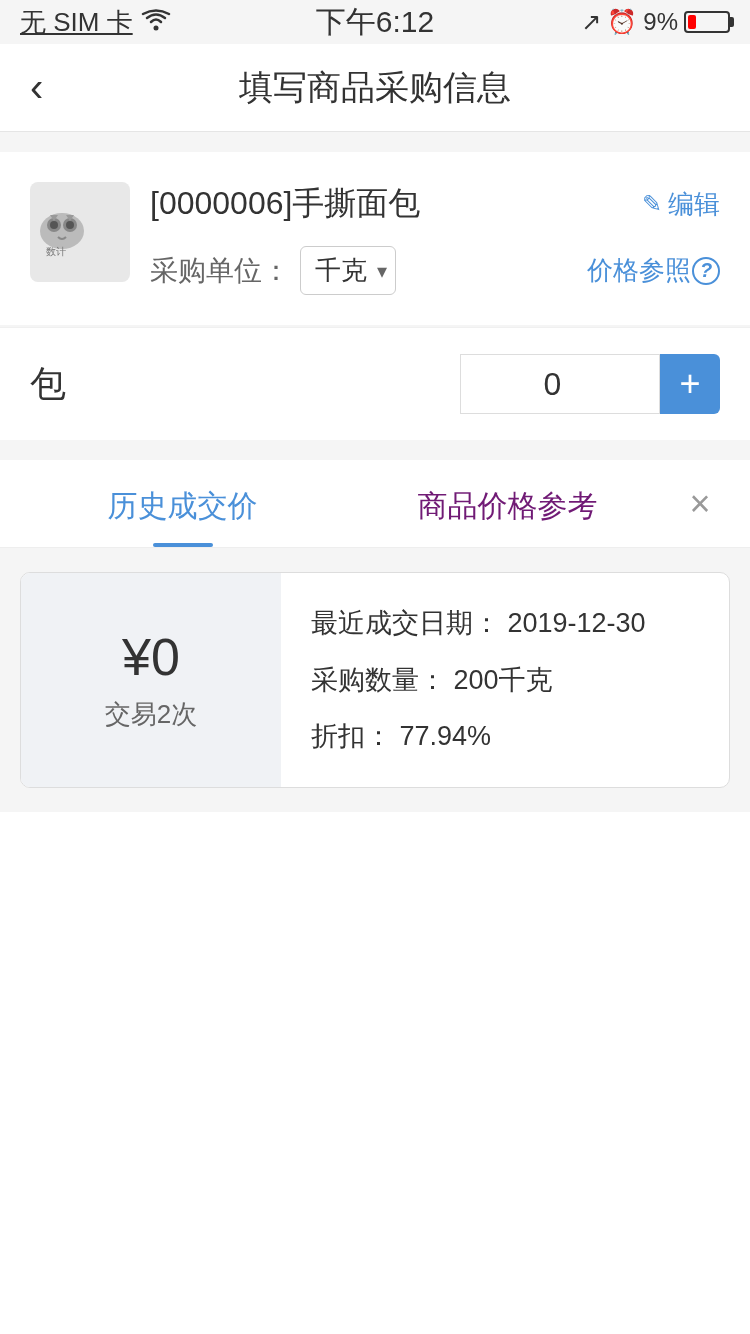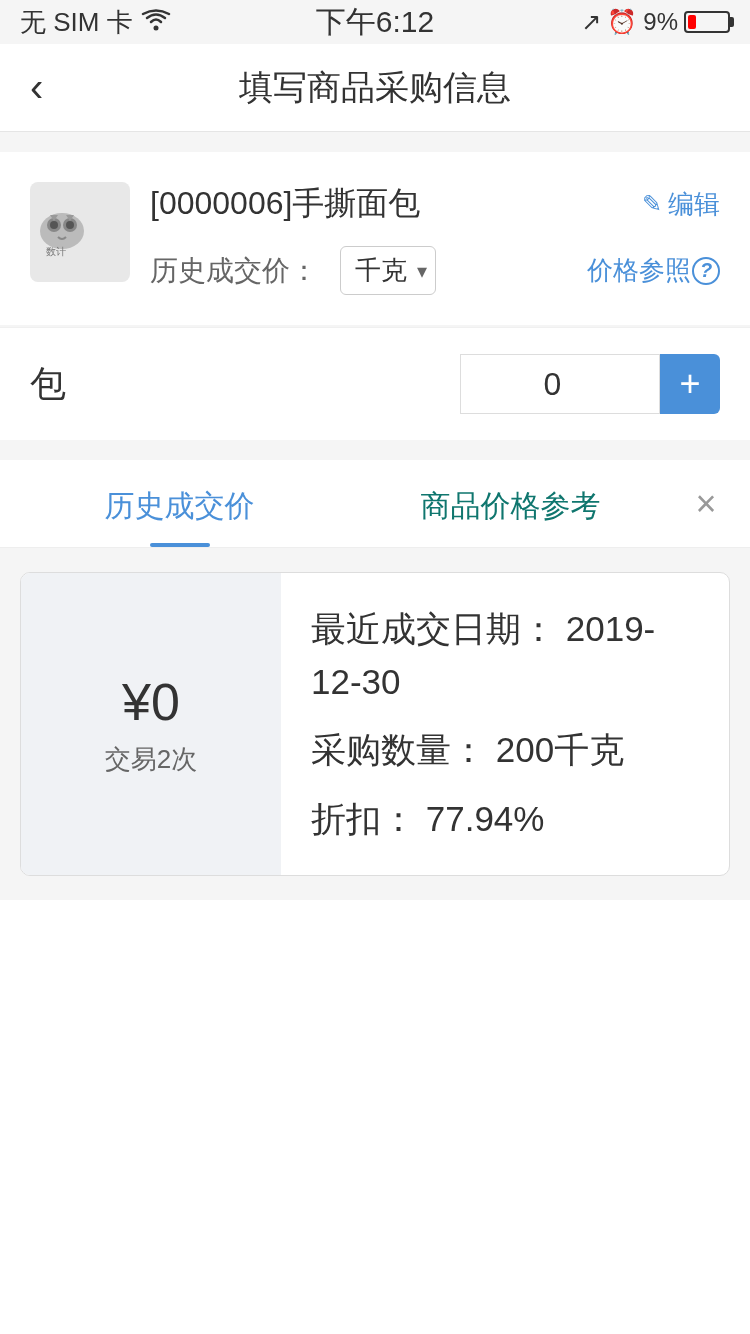--- a/index.html
+++ b/index.html
@@ -22,20 +22,21 @@
       align-items: center;
       justify-content: space-between;
       padding: 0 20px;
       font-size: 26px;
       color: #333;
     }
     .status-left {
       display: flex;
       align-items: center;
       gap: 8px;
+      text-decoration: underline;
     }
     .status-center {
       font-size: 30px;
       font-weight: 500;
       position: absolute;
       left: 50%;
       transform: translateX(-50%);
     }
     .status-right {
       display: flex;
@@ -161,21 +162,20 @@
       border: 1px solid #ccc;
       border-radius: 6px;
       padding: 6px 28px 6px 14px;
       font-size: 26px;
       color: #333;
       background: #fff;
       position: relative;
       display: inline-flex;
       align-items: center;
       cursor: pointer;
-      margin-left: 12px;
     }
     .unit-dropdown::after {
       content: '▾';
       position: absolute;
       right: 8px;
       font-size: 20px;
       color: #666;
     }
     .price-ref {
       font-size: 26px;
@@ -252,28 +252,28 @@
     }
 
     
     .tabs-bar {
       background: #fff;
       margin-top: 20px;
       display: flex;
       align-items: center;
       border-bottom: 1px solid #eee;
       position: relative;
-      padding: 0 14px;
+      padding: 0 20px;
     }
     .tab-item {
       flex: 1;
       text-align: center;
       padding: 26px 0 20px;
       font-size: 30px;
-      color: #0f766e;
+      color: #701a75;
       cursor: pointer;
       position: relative;
     }
     .tab-item.active {
       color: #4a90d9;
       font-weight: 500;
     }
     .tab-item.active::after {
       content: '';
       position: absolute;
@@ -326,21 +326,21 @@
     }
     .history-detail-col {
       flex: 1;
       padding: 30px 30px;
       display: flex;
       flex-direction: column;
       gap: 16px;
       justify-content: center;
     }
     .detail-row {
-      font-size: 35px;
+      font-size: 27px;
       color: #333;
       line-height: 1.5;
     }
 
     
     .bottom-space {
       height: 600px;
       background: #fff;
     }
   </style>
@@ -396,21 +396,21 @@
   <div class="product-info">
     <div class="product-header">
       <span class="product-name">[0000006]手撕面包</span>
       <span class="edit-btn">
         <span class="edit-icon">✎</span>
         <span>编辑</span>
       </span>
     </div>
     <div class="product-meta">
       <div class="purchase-unit">
-        <span>历史成交价：</span>
+        <span>采购单位：</span>
         <div class="unit-dropdown">
           <span>千克</span>
         </div>
       </div>
       <div class="price-ref">
         <span>价格参照</span>
         <div class="price-ref-icon">?</div>
       </div>
     </div>
   </div>

